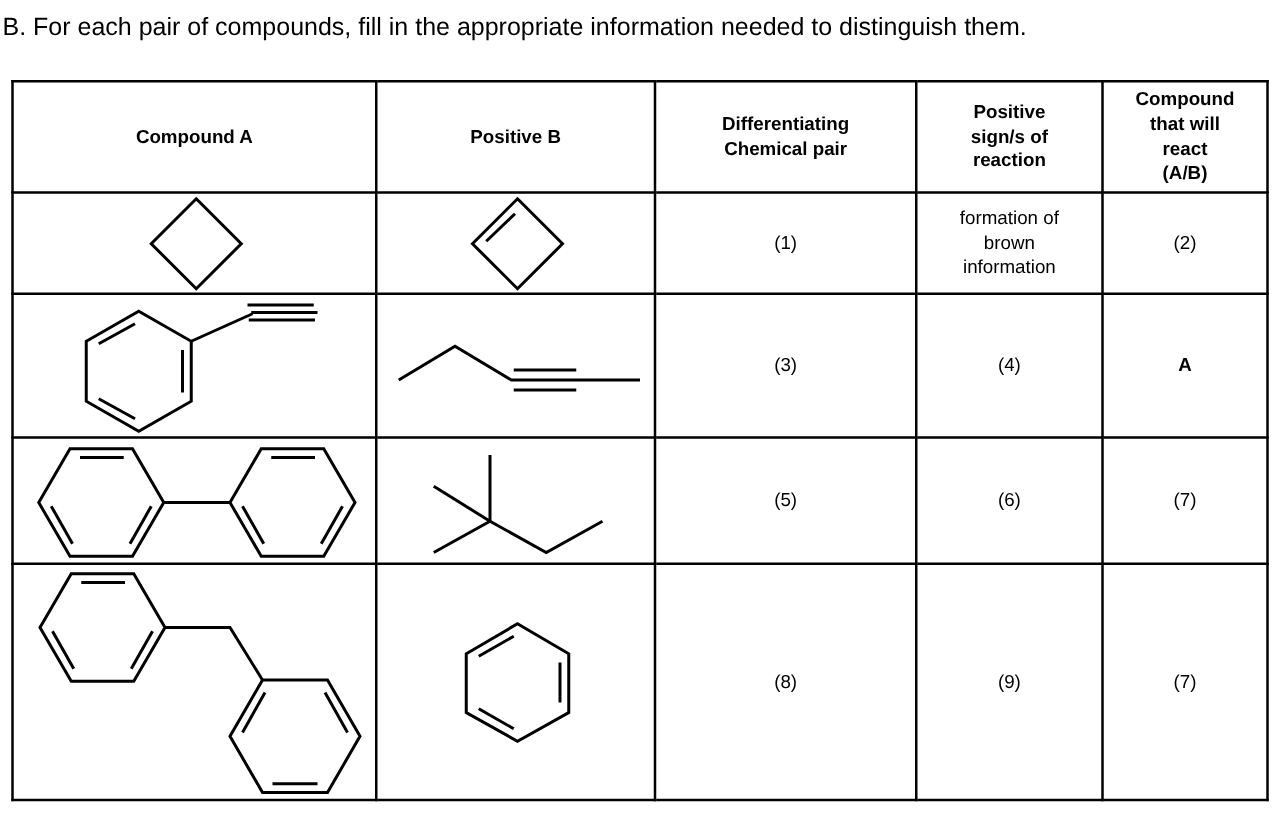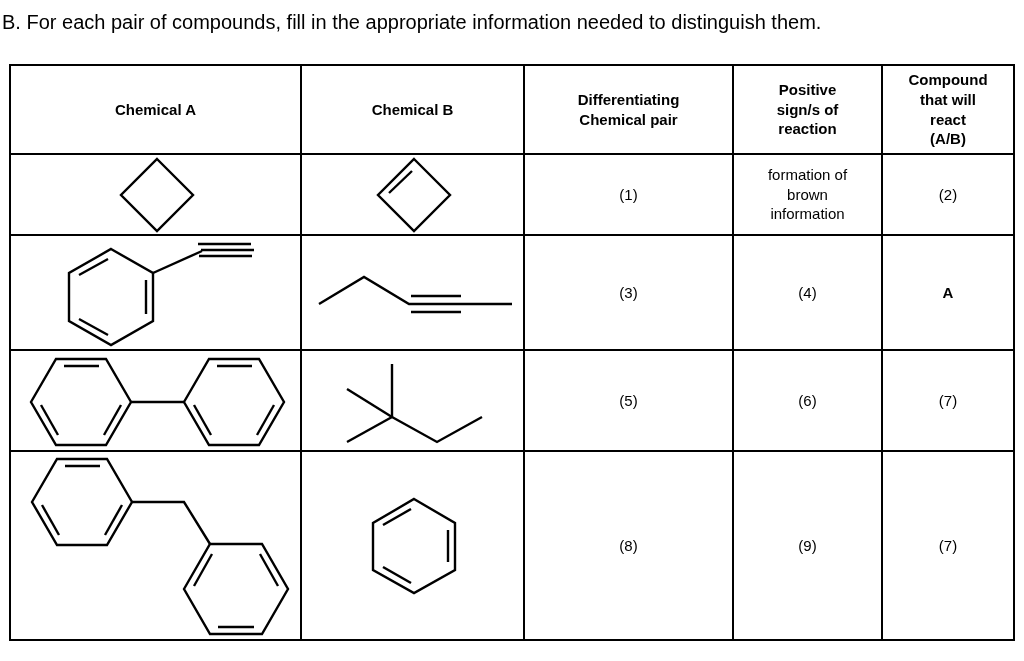--- a/index.html
+++ b/index.html
@@ -50,22 +50,22 @@
     <colgroup>
       <col style="width:291px">
         <col style="width:223px">
         <col style="width:209px">
       <col style="width:149px">
         <col style="width:132px">
     </colgroup>
 
     <tbody>
         <tr class="r-head">
-      <th>Chemical A</th>
-      <th>Chemical B</th>
+      <th>Compound A</th>
+      <th>Positive B</th>
       <th>Differentiating
 Chemical pair</th>
       <th>Positive
 sign/s of
 reaction</th>
       <th>Compound
 that will
 react
 (A/B)</th>
     </tr>

